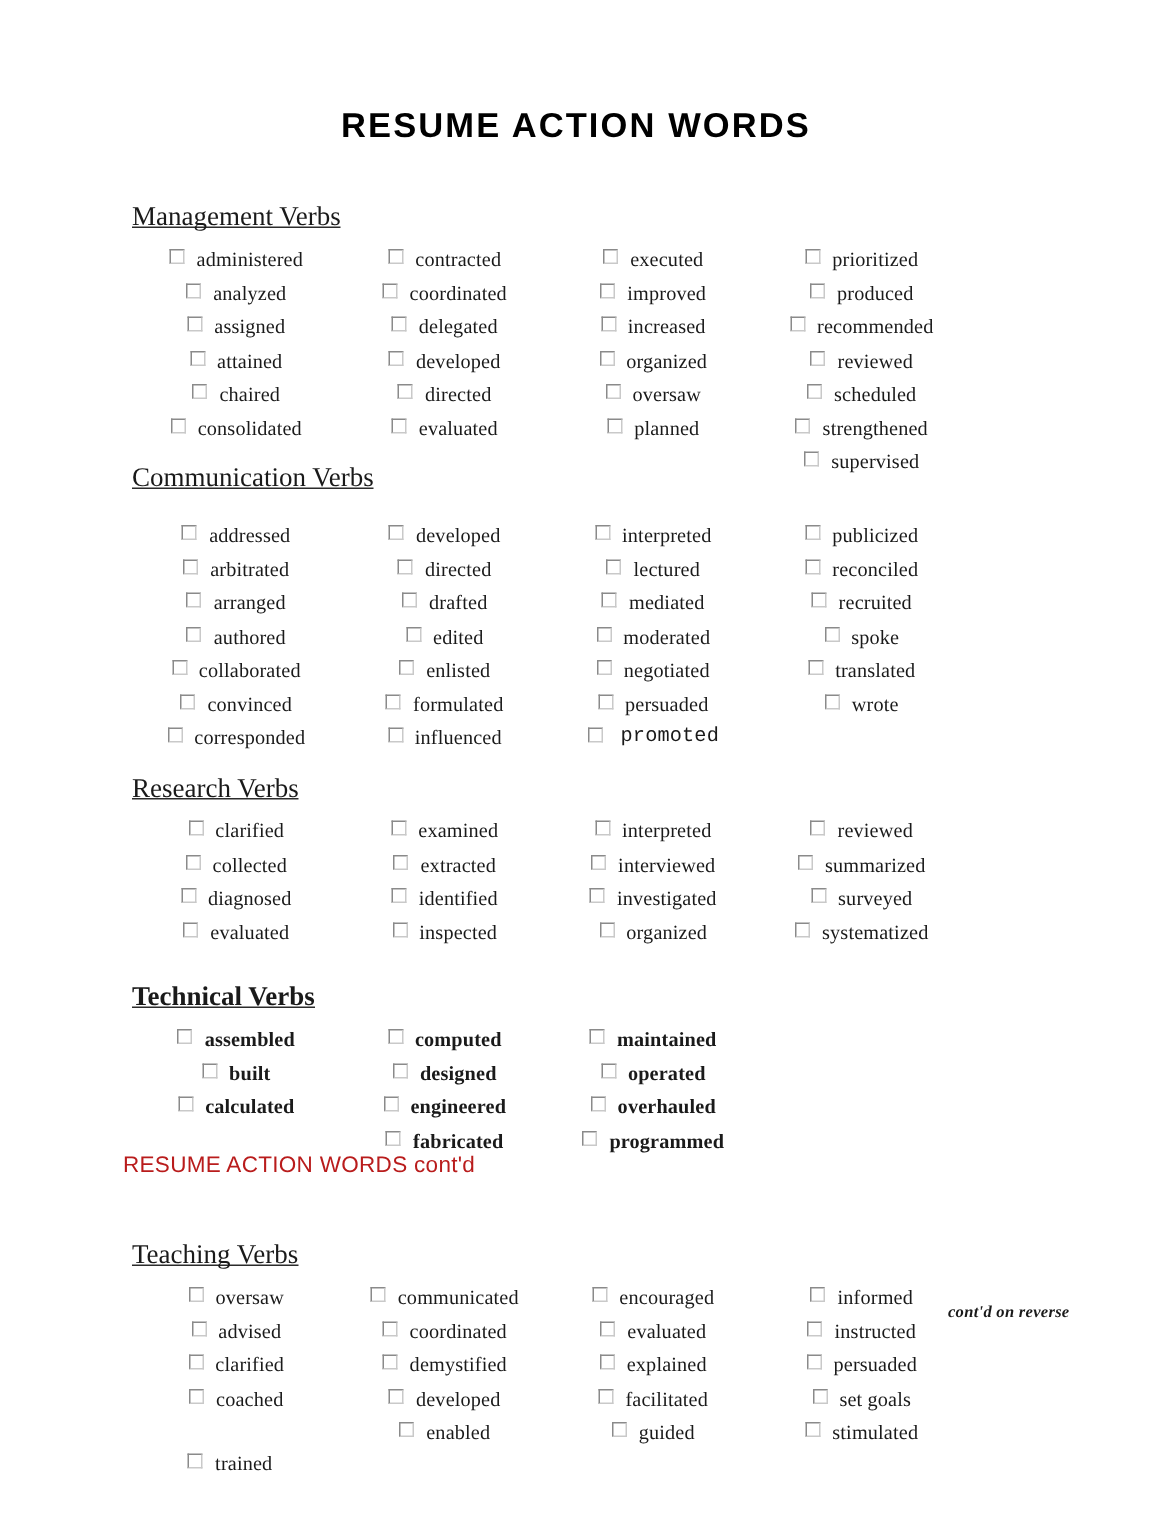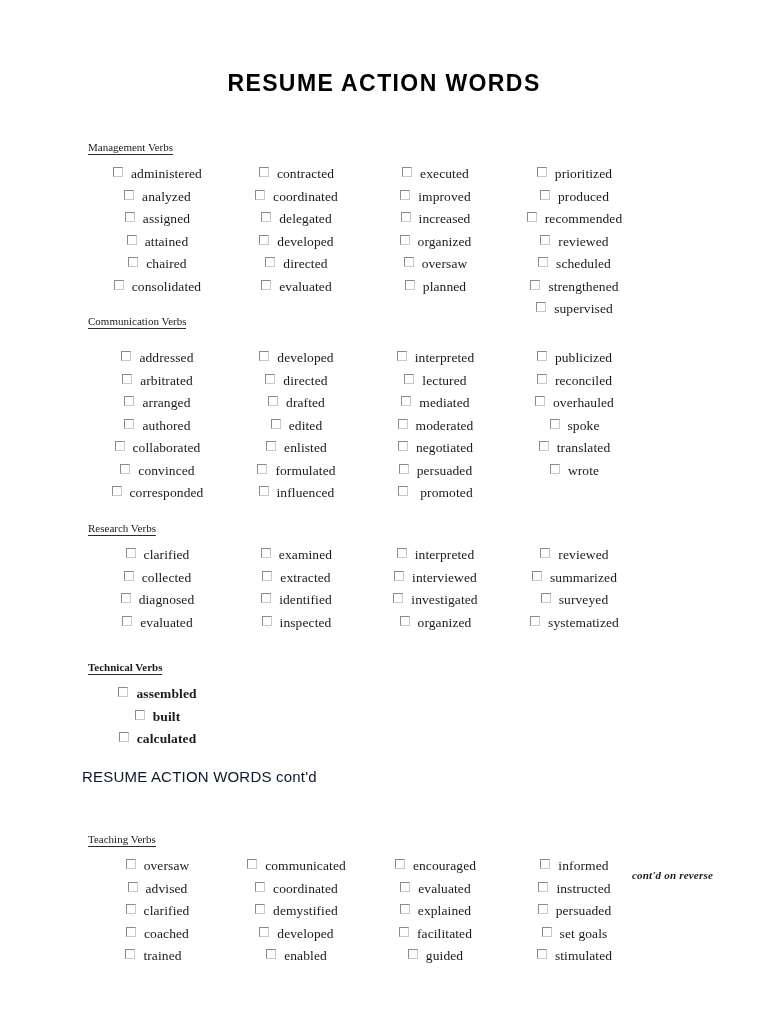--- a/index.html
+++ b/index.html
@@ -38,21 +38,21 @@
   }
 
   
   .section {
     position: absolute;
     left: 88px;
     width: 640px;
   }
   .section-title {
     font-family: "Liberation Serif", "DejaVu Serif", serif;
-    font-size: 11px;
+    font-size: 18px;
     color: #1a1a1a;
     display: inline-block;
     border-bottom: 1px solid #2b2b2b;
     padding-bottom: 0px;
     line-height: 14px;
     margin: 0;
   }
   .columns {
     position: relative;
     margin-top: 7px;
@@ -92,31 +92,31 @@
   }
   .item .lbl {
     display: inline-block;
     vertical-align: middle;
     font-size: 13.5px;
     font-family: "Liberation Serif", "DejaVu Serif", serif;
     color: #1a1a1a;
     letter-spacing: 0.1px;
   }
   
-  .item.indent .lbl { padding-left: 4px; }
-  .item.shift { left: -4px; }
+  .item.indent .lbl { padding-left: 4px; font-family: Liberation Mono, monospace; }
+  .item.shift { left: -4px; margin-top: 21px; }
 
   
   .contd-heading {
     position: absolute;
     left: 82px;
     top: 768px;
     font-family: "Liberation Sans", "DejaVu Sans", sans-serif;
     font-size: 15px;
-    color: #0f172a;
+    color: #b91c1c;
     letter-spacing: 0.2px;
   }
   .contd-reverse {
     position: absolute;
     right: 55px;
     top: 821px;
     font-family: "Liberation Serif", "DejaVu Serif", serif;
     font-style: italic;
     font-weight: bold;
     font-size: 11px;
@@ -192,21 +192,21 @@
             <div class="item"><span class="cbx"></span><span class="lbl">lectured</span></div>
             <div class="item"><span class="cbx"></span><span class="lbl">mediated</span></div>
             <div class="item"><span class="cbx"></span><span class="lbl">moderated</span></div>
             <div class="item"><span class="cbx"></span><span class="lbl">negotiated</span></div>
             <div class="item"><span class="cbx"></span><span class="lbl">persuaded</span></div>
             <div class="item indent"><span class="cbx"></span><span class="lbl">promoted</span></div>
           </div>
           <div class="col c3">
             <div class="item"><span class="cbx"></span><span class="lbl">publicized</span></div>
             <div class="item"><span class="cbx"></span><span class="lbl">reconciled</span></div>
-            <div class="item"><span class="cbx"></span><span class="lbl">overhauled</span></div>
+            <div class="item"><span class="cbx"></span><span class="lbl">recruited</span></div>
             <div class="item"><span class="cbx"></span><span class="lbl">spoke</span></div>
             <div class="item"><span class="cbx"></span><span class="lbl">translated</span></div>
             <div class="item"><span class="cbx"></span><span class="lbl">wrote</span></div>
           </div>
         </div></div>
       <div class="section" style="top: 518px;"><div class="section-title">Research Verbs</div><div class="columns" style="height: 90px;">
           <div class="col c0">
             <div class="item"><span class="cbx"></span><span class="lbl">clarified</span></div>
             <div class="item"><span class="cbx"></span><span class="lbl">collected</span></div>
             <div class="item"><span class="cbx"></span><span class="lbl">diagnosed</span></div>
@@ -229,20 +229,32 @@
             <div class="item"><span class="cbx"></span><span class="lbl">summarized</span></div>
             <div class="item"><span class="cbx"></span><span class="lbl">surveyed</span></div>
             <div class="item"><span class="cbx"></span><span class="lbl">systematized</span></div>
           </div>
         </div></div>
       <div class="section" style="top: 657px; font-weight: bold;"><div class="section-title">Technical Verbs</div><div class="columns" style="height: 90px;">
           <div class="col c0">
             <div class="item"><span class="cbx"></span><span class="lbl">assembled</span></div>
             <div class="item"><span class="cbx"></span><span class="lbl">built</span></div>
             <div class="item"><span class="cbx"></span><span class="lbl">calculated</span></div>
+          </div>
+          <div class="col c1">
+            <div class="item"><span class="cbx"></span><span class="lbl">computed</span></div>
+            <div class="item"><span class="cbx"></span><span class="lbl">designed</span></div>
+            <div class="item"><span class="cbx"></span><span class="lbl">engineered</span></div>
+            <div class="item"><span class="cbx"></span><span class="lbl">fabricated</span></div>
+          </div>
+          <div class="col c2">
+            <div class="item"><span class="cbx"></span><span class="lbl">maintained</span></div>
+            <div class="item"><span class="cbx"></span><span class="lbl">operated</span></div>
+            <div class="item"><span class="cbx"></span><span class="lbl">overhauled</span></div>
+            <div class="item"><span class="cbx"></span><span class="lbl">programmed</span></div>
           </div>
         </div></div>
       <div class="section" style="top: 829px;"><div class="section-title">Teaching Verbs</div><div class="columns" style="height: 112.5px;">
           <div class="col c0">
             <div class="item"><span class="cbx"></span><span class="lbl">oversaw</span></div>
             <div class="item"><span class="cbx"></span><span class="lbl">advised</span></div>
             <div class="item"><span class="cbx"></span><span class="lbl">clarified</span></div>
             <div class="item"><span class="cbx"></span><span class="lbl">coached</span></div>
             <div class="item shift"><span class="cbx"></span><span class="lbl">trained</span></div>
           </div>

